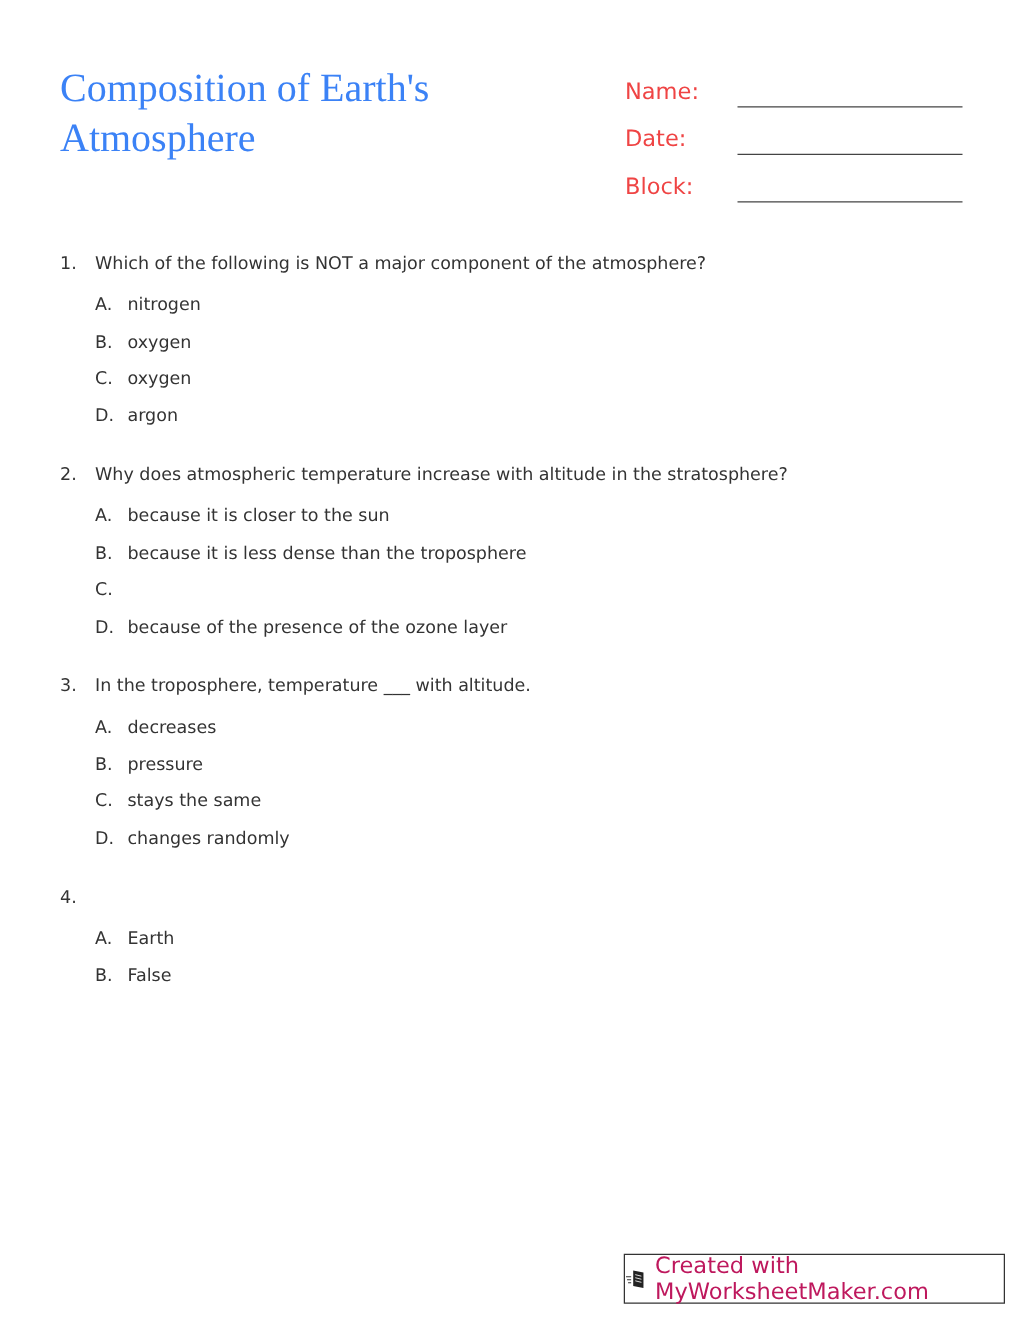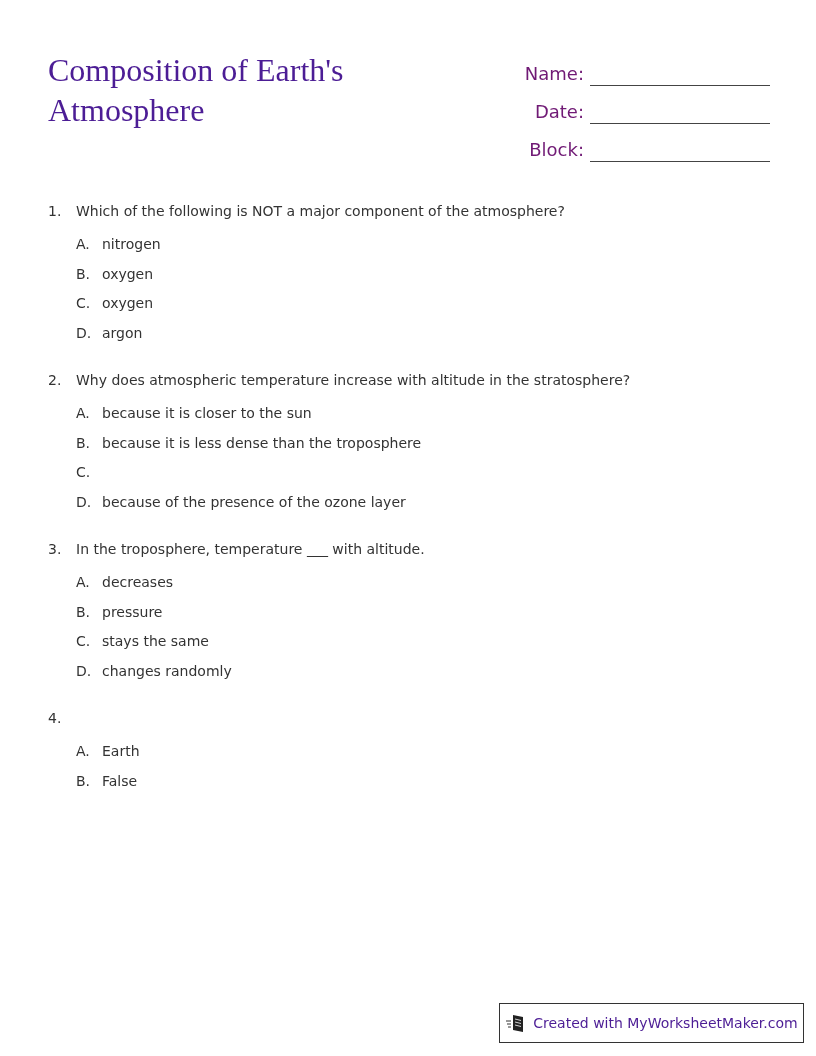--- a/index.html
+++ b/index.html
@@ -1,32 +1,32 @@
 <!DOCTYPE html>
 <html><head>
   <meta charset="utf-8">
   <style>
     html, body { margin: 0; padding: 0; background: #ffffff; }
     body { width: 816px; height: 1056px; position: relative; overflow: hidden; color: #333333;
       font-family: "DejaVu Sans", sans-serif; }
     .title { position: absolute; left: 48px; top: 50px; width: 360px;
-      font-family: "Liberation Serif", serif; font-size: 32px; line-height: 40px; color: #4c1d95; }
+      font-family: "Liberation Serif", serif; font-size: 32px; line-height: 40px; color: #3b82f6; }
     .fields { position: absolute; left: 500px; top: 48px; width: 270px; }
     .field { display: flex; align-items: flex-end; height: 38px; }
-    .field-label { width: 84px; text-align: right; font-size: 18px; color: #701a75; padding-right: 6px; line-height: 24px; }
+    .field-label { width: 84px; text-align: left; font-size: 18px; color: #ef4444; padding-right: 6px; line-height: 24px; }
     .field-line { width: 180px; border-bottom: 1.3px solid #444; height: 28px; }
     .questions { position: absolute; left: 48px; top: 200px; width: 720px; font-size: 14px; }
     .q { margin-bottom: 18px; }
     .q-stem { display: flex; line-height: 22px; }
     .q-num { width: 28px; }
     .opts { margin-top: 11px; padding-left: 28px; }
     .opt { display: flex; height: 29.5px; line-height: 22px; }
     .opt-letter { width: 26px; }
     .footer { position: absolute; left: 499px; top: 1003px; width: 305px; height: 40px;
-      border: 1.5px solid #333; box-sizing: border-box; display: flex; align-items: center; justify-content: center; font-size: 14px; color: #4c1d95; }
+      border: 1.5px solid #333; box-sizing: border-box; display: flex; align-items: center; justify-content: center; font-size: 18px; color: #be185d; }
     .footer-icon { width: 22px; height: 22px; margin-right: 6px; }
   </style>
 </head>
 <body>
 
 <div class="title">Composition of Earth's Atmosphere</div>
 
 <div class="fields">
   <div class="field">
     <span class="field-label">Name:</span>

